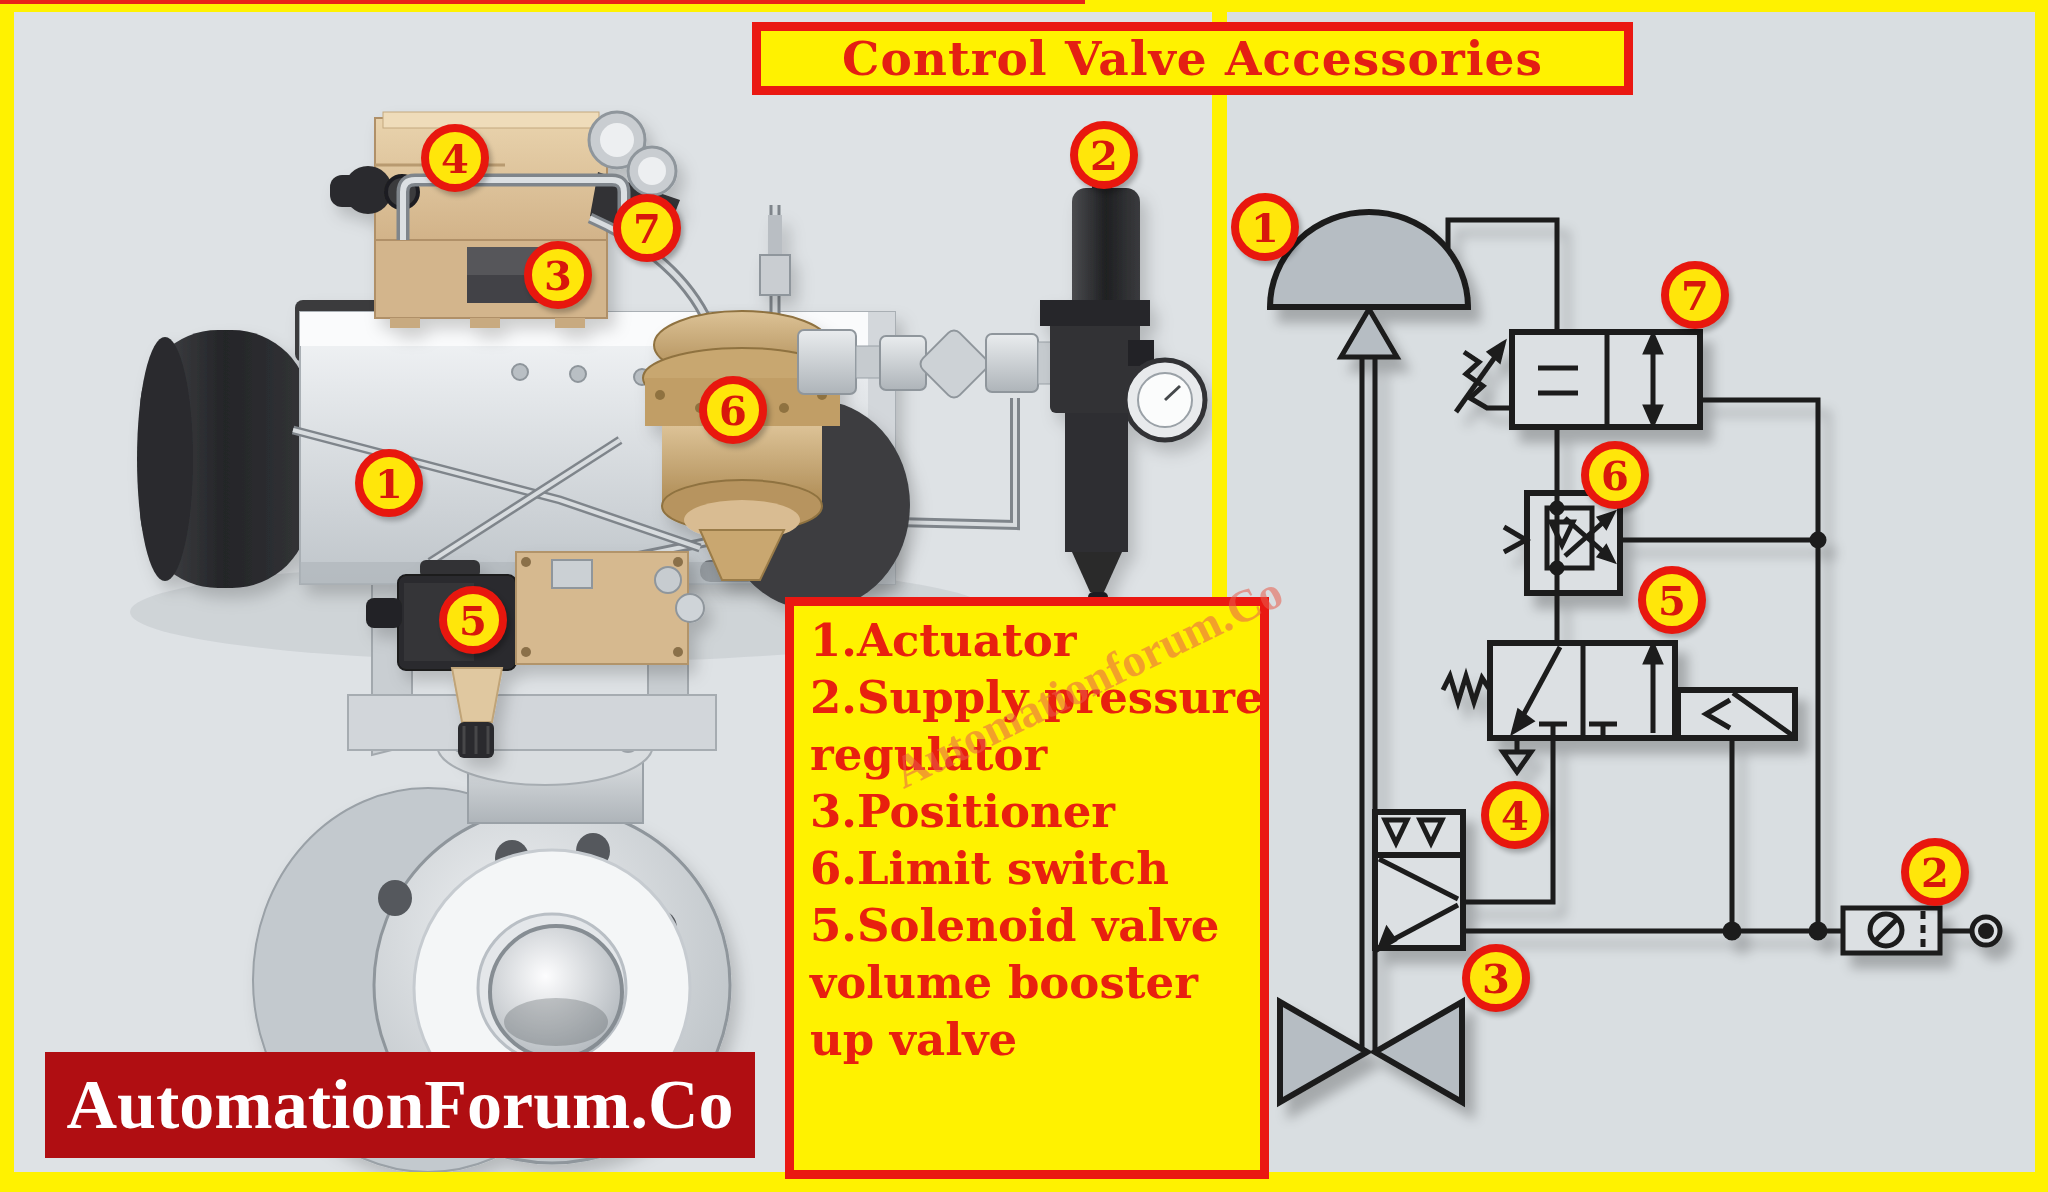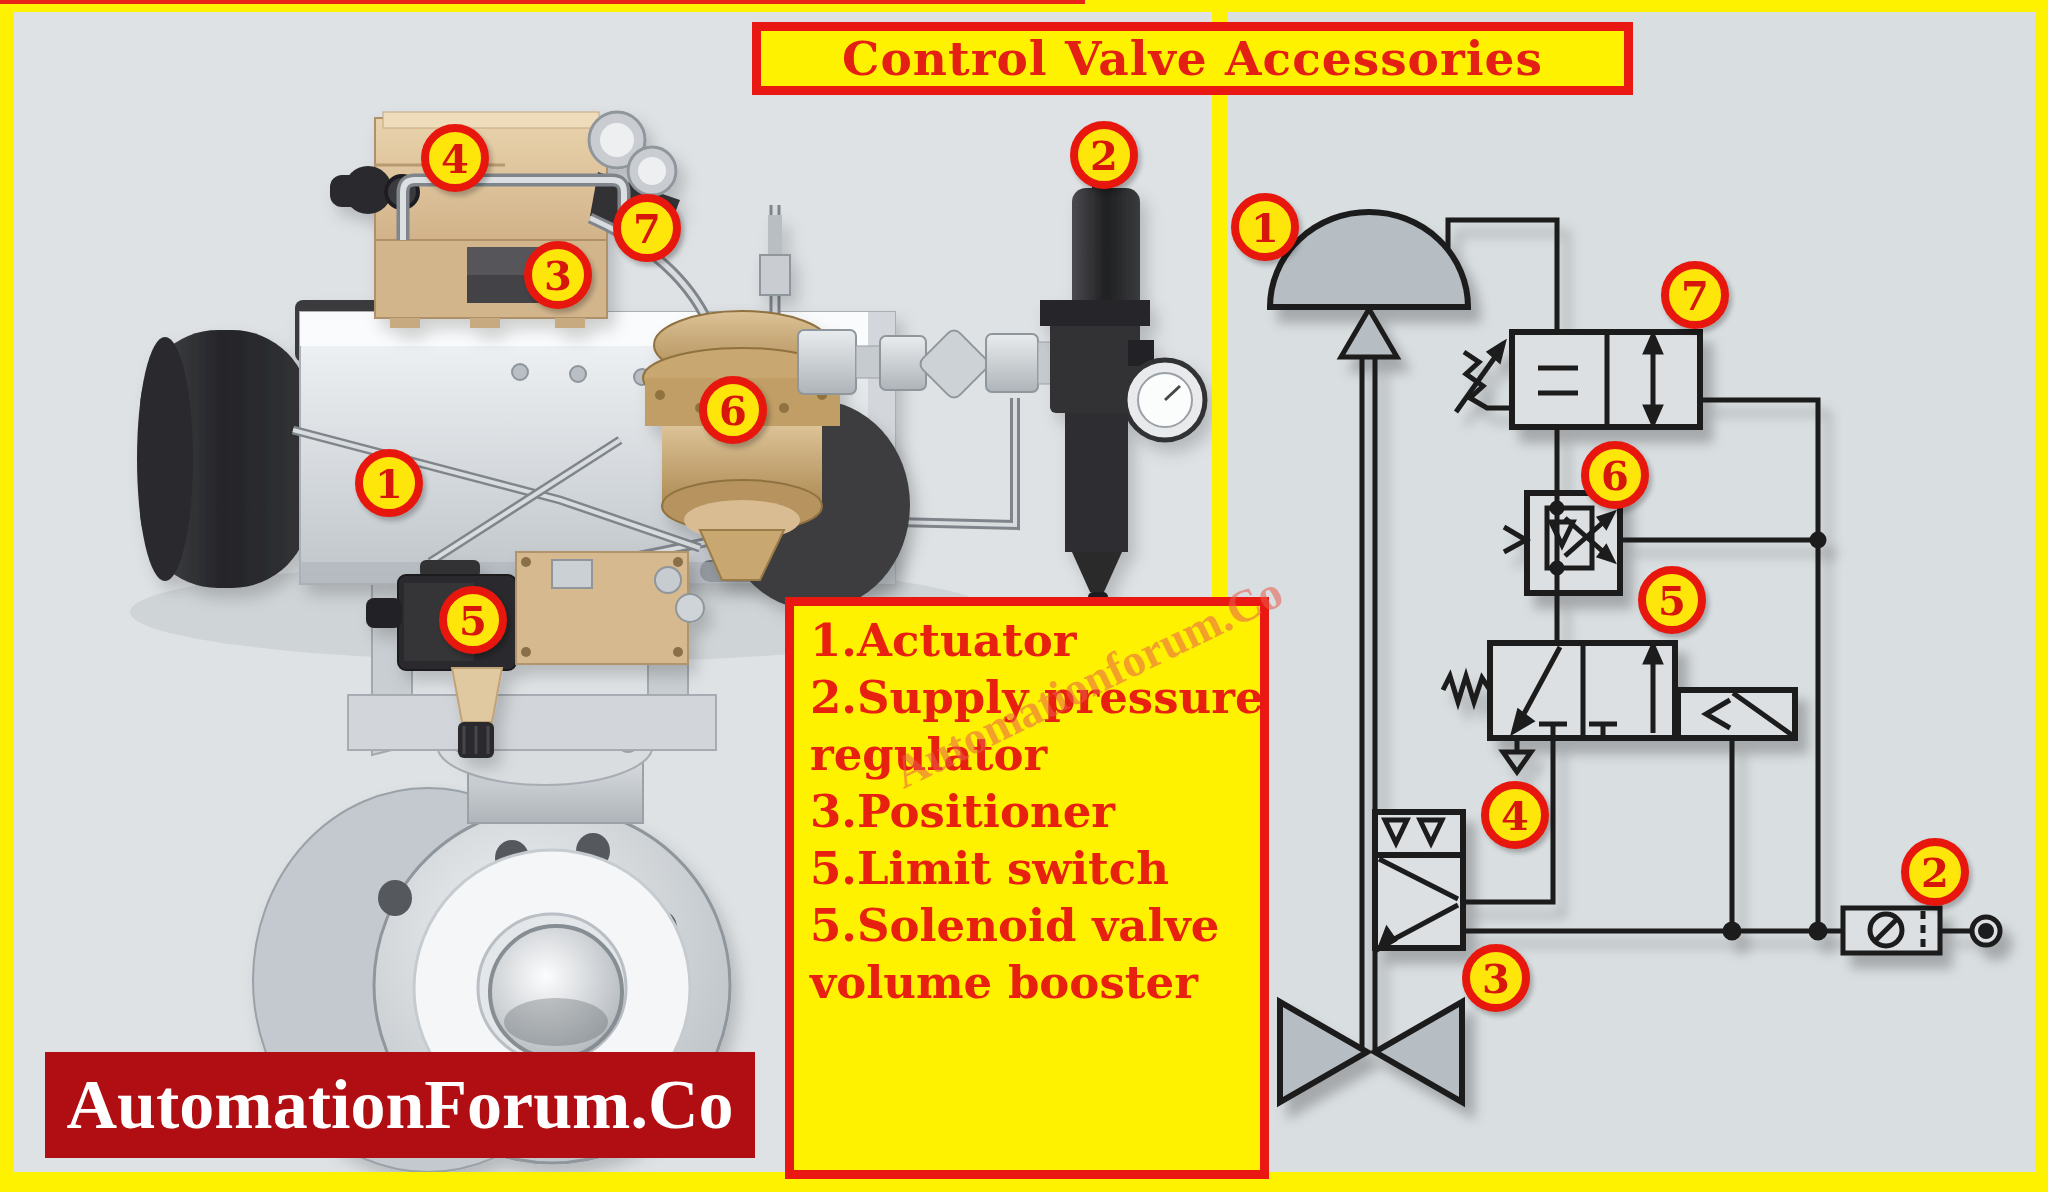--- a/index.html
+++ b/index.html
@@ -335,23 +335,24 @@
 
   <div class="title-box">
     <span>Control Valve Accessories</span>
   </div>
 
   <div class="legend-box">
     <div class="legend-line">1.Actuator</div>
     <div class="legend-line">2.Supply pressure</div>
     <div class="legend-line">regulator</div>
     <div class="legend-line">3.Positioner</div>
-    <div class="legend-line">5.Limit switch</div>
+    <div class="legend-line">6.Limit switch</div>
     <div class="legend-line">5.Solenoid valve</div>
     <div class="legend-line">volume booster</div>
+    <div class="legend-line">up valve</div>
   </div>
 
   <div class="watermark">Automationforum.Co</div>
 
   <div class="logo-box">
     <span>AutomationForum.Co</span>
   </div>
 
   <div class="callout" style="left:455px;top:158px;">4</div>
   <div class="callout" style="left:647px;top:228px;">7</div>

